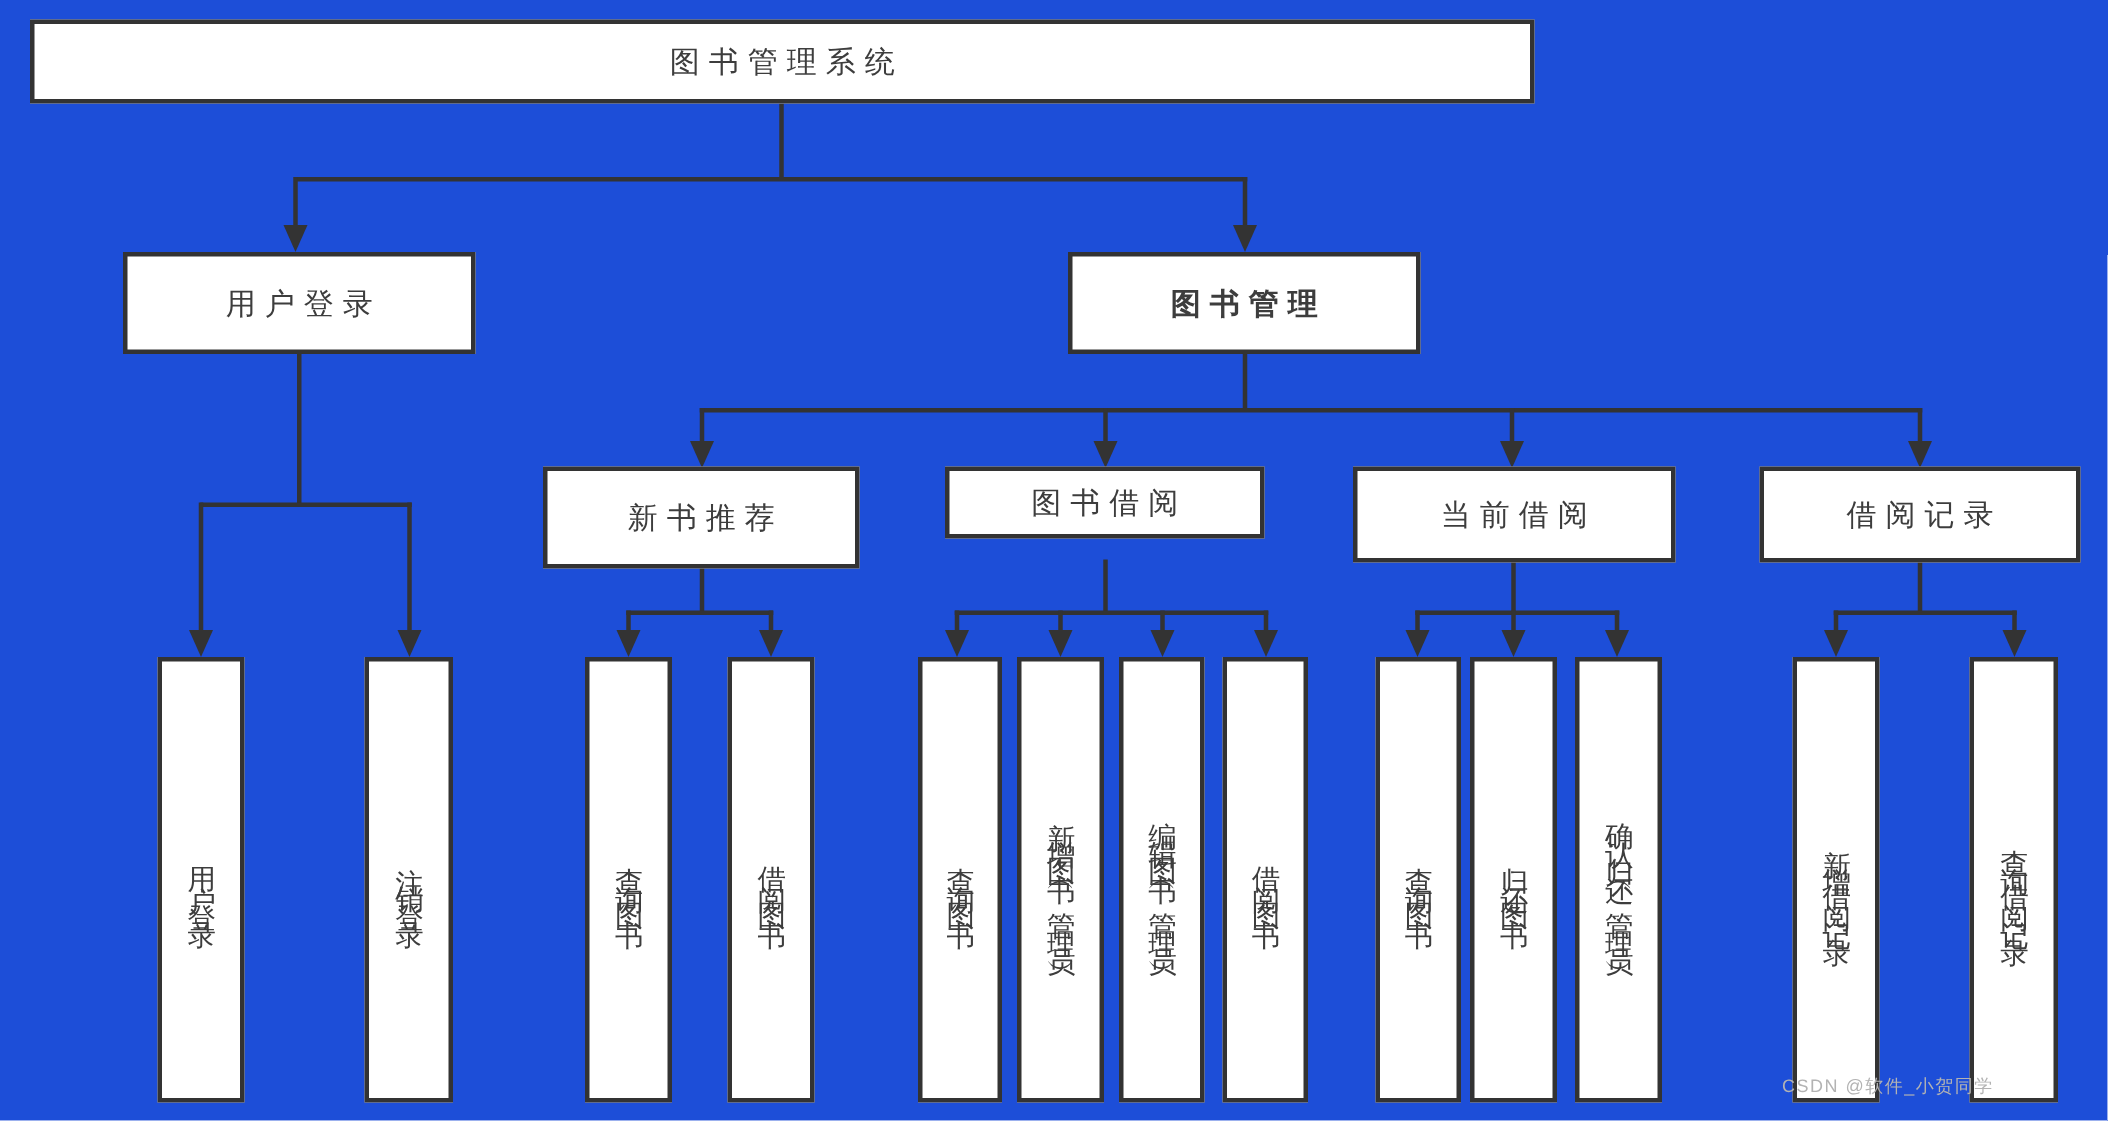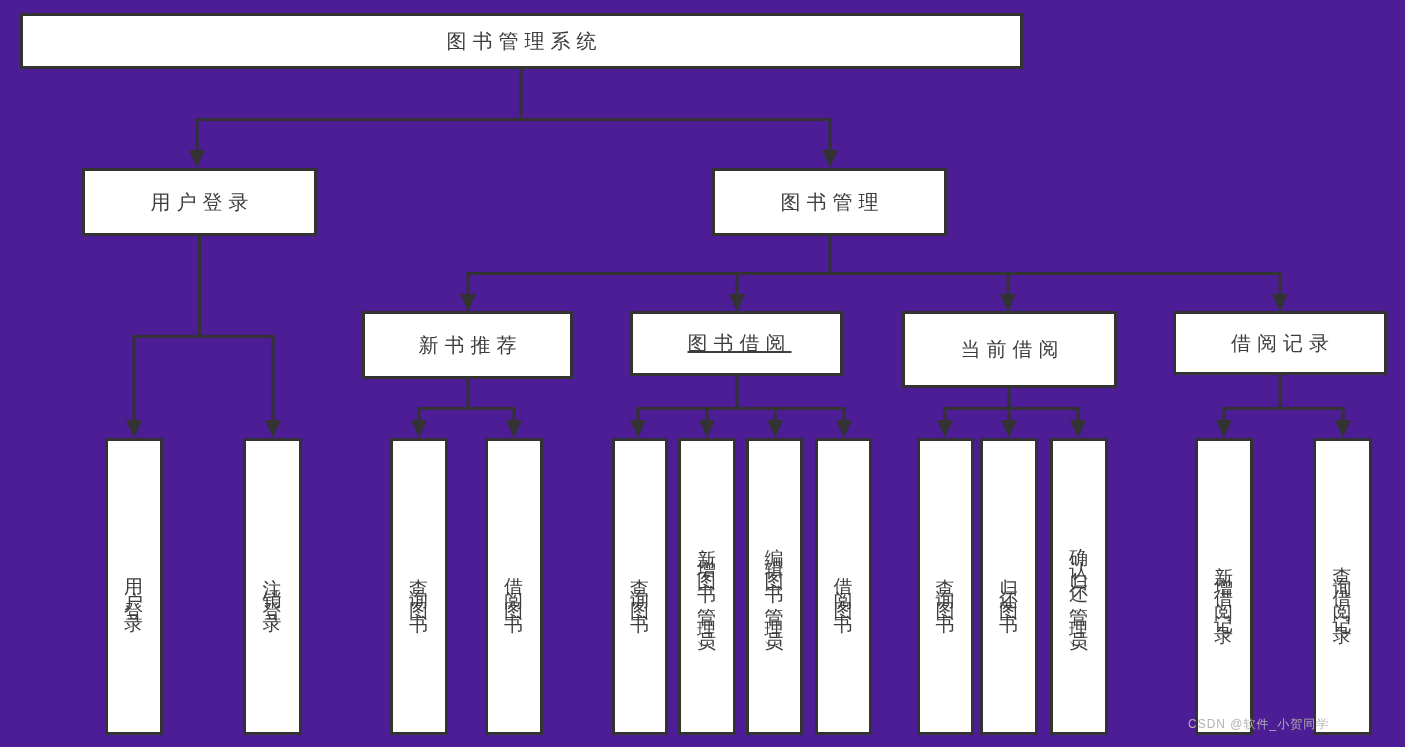--- a/index.html
+++ b/index.html
@@ -1,20 +1,20 @@
 <!DOCTYPE html>
 <html><head>
 <meta charset="utf-8">
 <style>
   html, body { margin: 0; padding: 0; background: #ffffff; }
   #canvas {
     position: relative;
     width: 1405px;
     height: 747px;
-    background: #4c1d95;
+    background: #1d4ed8;
     font-family: "Liberation Sans", "DejaVu Sans", sans-serif;
     overflow: hidden;
   }
   #connectors {
     position: absolute;
     left: 0; top: 0;
     width: 1405px; height: 747px;
   }
   .box {
     position: absolute;
@@ -124,31 +124,31 @@
     </g>
   </svg>
 
   <div class="box" style="left:20px; top:13px; width:1003px; height:56px;">
     <span class="hlabel">图书管理系统</span>
   </div>
 
   <div class="box" style="left:82px; top:168px; width:235px; height:68px;">
     <span class="hlabel">用户登录</span>
   </div>
-  <div class="box" style="left:712px; top:168px; width:235px; height:68px;">
+  <div class="box" style="left:712px; top:168px; width:235px; height:68px;font-weight:bold;">
     <span class="hlabel">图书管理</span>
   </div>
 
   <div class="box" style="left:362px; top:311px; width:211px; height:68px;">
     <span class="hlabel">新书推荐</span>
   </div>
-  <div class="box" style="left:630px; top:311px; width:213px; height:65px;text-decoration:underline;">
+  <div class="box" style="left:630px; top:311px; width:213px; height:48px;">
     <span class="hlabel">图书借阅</span>
   </div>
-  <div class="box" style="left:902px; top:311px; width:215px; height:77px;">
+  <div class="box" style="left:902px; top:311px; width:215px; height:64px;">
     <span class="hlabel">当前借阅</span>
   </div>
   <div class="box" style="left:1173px; top:311px; width:214px; height:64px;">
     <span class="hlabel">借阅记录</span>
   </div>
 
   <div class="box vbox" style="left:105px; top:438px; width:58px; height:297px;">
     <span class="vlabel">用户登录</span>
   </div>
   <div class="box vbox" style="left:243px; top:438px; width:59px; height:297px;">

